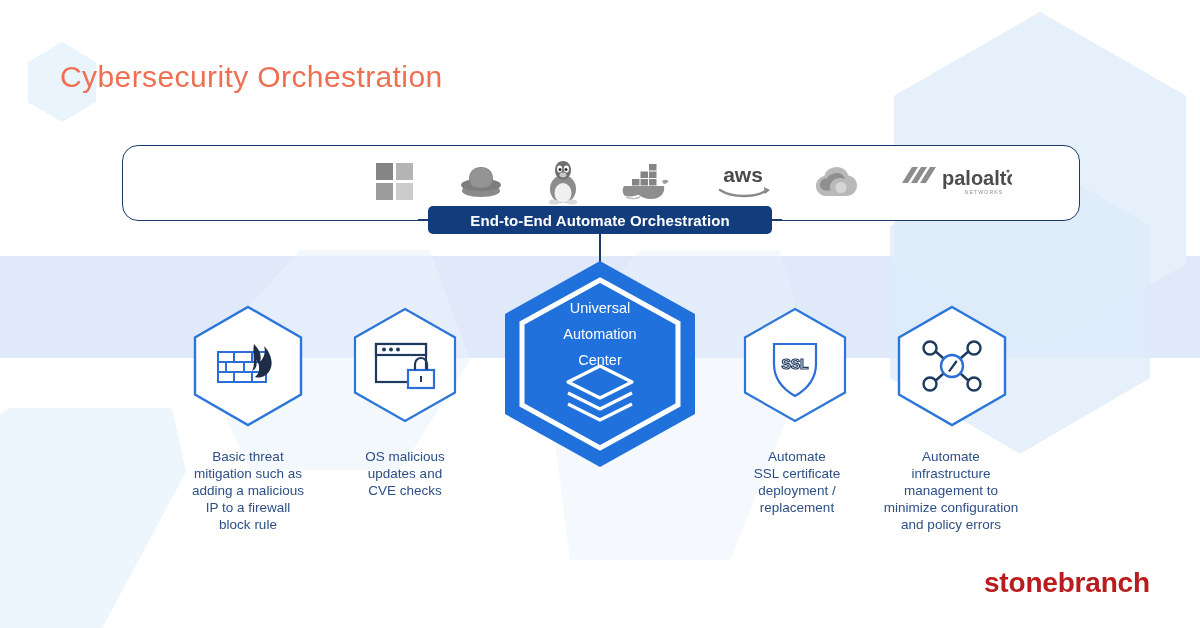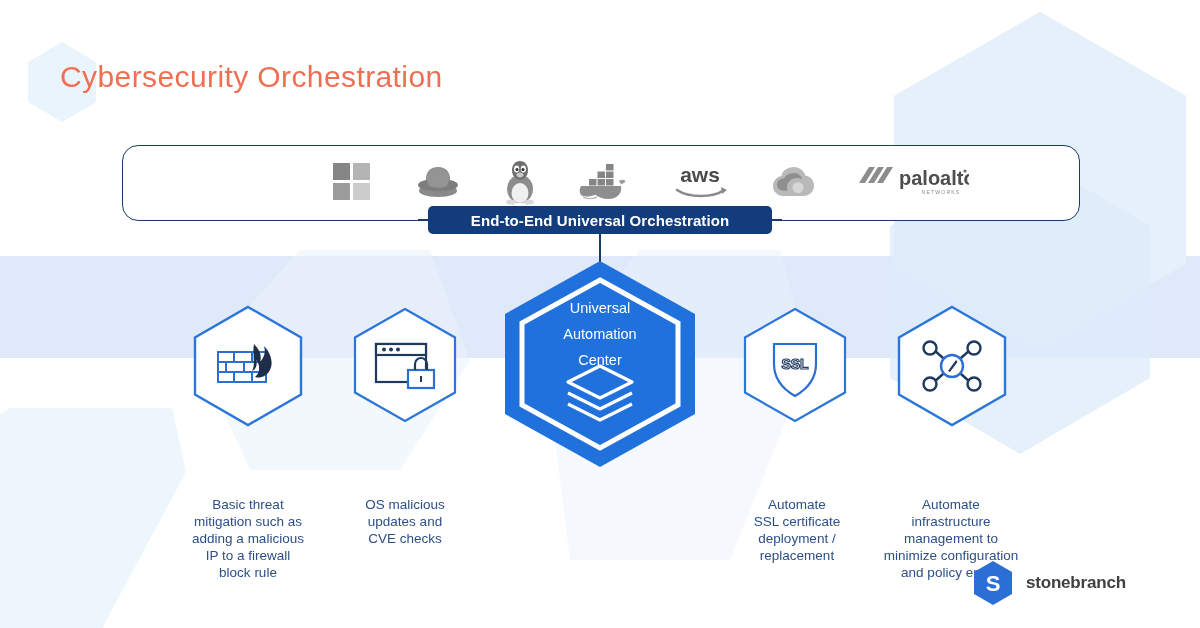--- a/index.html
+++ b/index.html
@@ -24,21 +24,21 @@
 
   
   .logo-bar{
     position:absolute;left:122px;top:145px;width:956px;height:74px;
     border:1.6px solid #1b3a6b;border-radius:16px;background:#ffffff;
     z-index:4;
   }
   .logo-strip{
     position:absolute;left:122px;top:145px;width:956px;height:74px;
     display:flex;align-items:center;justify-content:flex-end;
-    padding-right:109px;box-sizing:border-box;gap:38px;
+    padding-right:66px;box-sizing:border-box;gap:38px;
     z-index:5;pointer-events:none;
   }
   .logo-cell{display:flex;align-items:center;justify-content:center;height:46px;}
 
   
   .banner{
     position:absolute;left:428px;top:206px;width:344px;height:28px;
     background:#123c7c;border-radius:5px;
     display:flex;align-items:center;justify-content:center;
     color:#ffffff;font-size:15px;font-weight:bold;letter-spacing:.1px;
@@ -46,34 +46,34 @@
   }
   .banner-stub-l{position:absolute;left:418px;top:219px;width:12px;height:1.6px;background:#1b3a6b;z-index:6;}
   .banner-stub-r{position:absolute;left:770px;top:219px;width:12px;height:1.6px;background:#1b3a6b;z-index:6;}
   .connector{position:absolute;left:599px;top:234px;width:1.6px;height:36px;background:#1b3a6b;z-index:3;}
 
   
   .hex{position:absolute;z-index:5;}
   .hex-label{
     position:absolute;text-align:center;
     color:#2d4f86;font-size:13.5px;line-height:17px;
-    z-index:5;white-space:pre-line;margin-top:48px;
+    z-index:5;white-space:pre-line;
   }
 
   .center-hex{position:absolute;left:501px;top:258px;width:198px;height:212px;z-index:6;}
   .center-text{
     position:absolute;left:501px;top:295px;width:198px;
     text-align:center;color:#ffffff;font-size:14.5px;line-height:26px;
     z-index:7;white-space:pre-line;
   }
 
   
   .sb-logo{position:absolute;left:972px;top:560px;width:170px;height:46px;z-index:8;
            display:flex;align-items:center;gap:12px;}
-  .sb-word{color:#404040;font-size:17px;font-weight:bold;letter-spacing:-.2px;}
+  .sb-word{color:#b91c1c;font-size:28px;font-weight:bold;letter-spacing:-.2px;}
 </style>
 </head>
 <body>
 
 <div id="stage">
 
   <svg class="bg-layer" viewBox="0 0 1200 628" width="1200" height="628">
 
     <rect x="0" y="256" width="1200" height="102" fill="#dfe9f9"></rect>
 
@@ -170,21 +170,21 @@
         </g>
         <text x="42" y="24" font-family="Liberation Sans, sans-serif" font-size="20" font-weight="bold" fill="#4d4d4d">paloalto</text>
         <circle cx="108" cy="10" r="1.6" fill="#6d6d6d"></circle>
         <text x="84" y="33" text-anchor="middle" font-family="Liberation Sans, sans-serif" font-size="5.2" fill="#8d8d8d" letter-spacing="1.1">NETWORKS</text>
       </svg>
     </div>
   </div>
 
   <div class="banner-stub-l"></div>
   <div class="banner-stub-r"></div>
-  <div class="banner">End-to-End Universal Orchestration</div>
+  <div class="banner">End-to-End Automate Orchestration</div>
   <div class="connector"></div>
 
   <svg class="hex" style="left:190px;top:304px;" width="116" height="124" viewBox="0 0 116 124">
     <path d="M58 3 L111 33.5 L111 90.5 L58 121 L5 90.5 L5 33.5 Z" fill="#ffffff" stroke="#2b76d8" stroke-width="2.4"></path>
     <g>
       <g stroke="#2b6fd6" stroke-width="2" fill="none">
         <rect x="28" y="48" width="48" height="30"></rect>
         <line x1="28" y1="58" x2="76" y2="58"></line>
         <line x1="28" y1="68" x2="76" y2="68"></line>
         <line x1="44" y1="48" x2="44" y2="58"></line>

